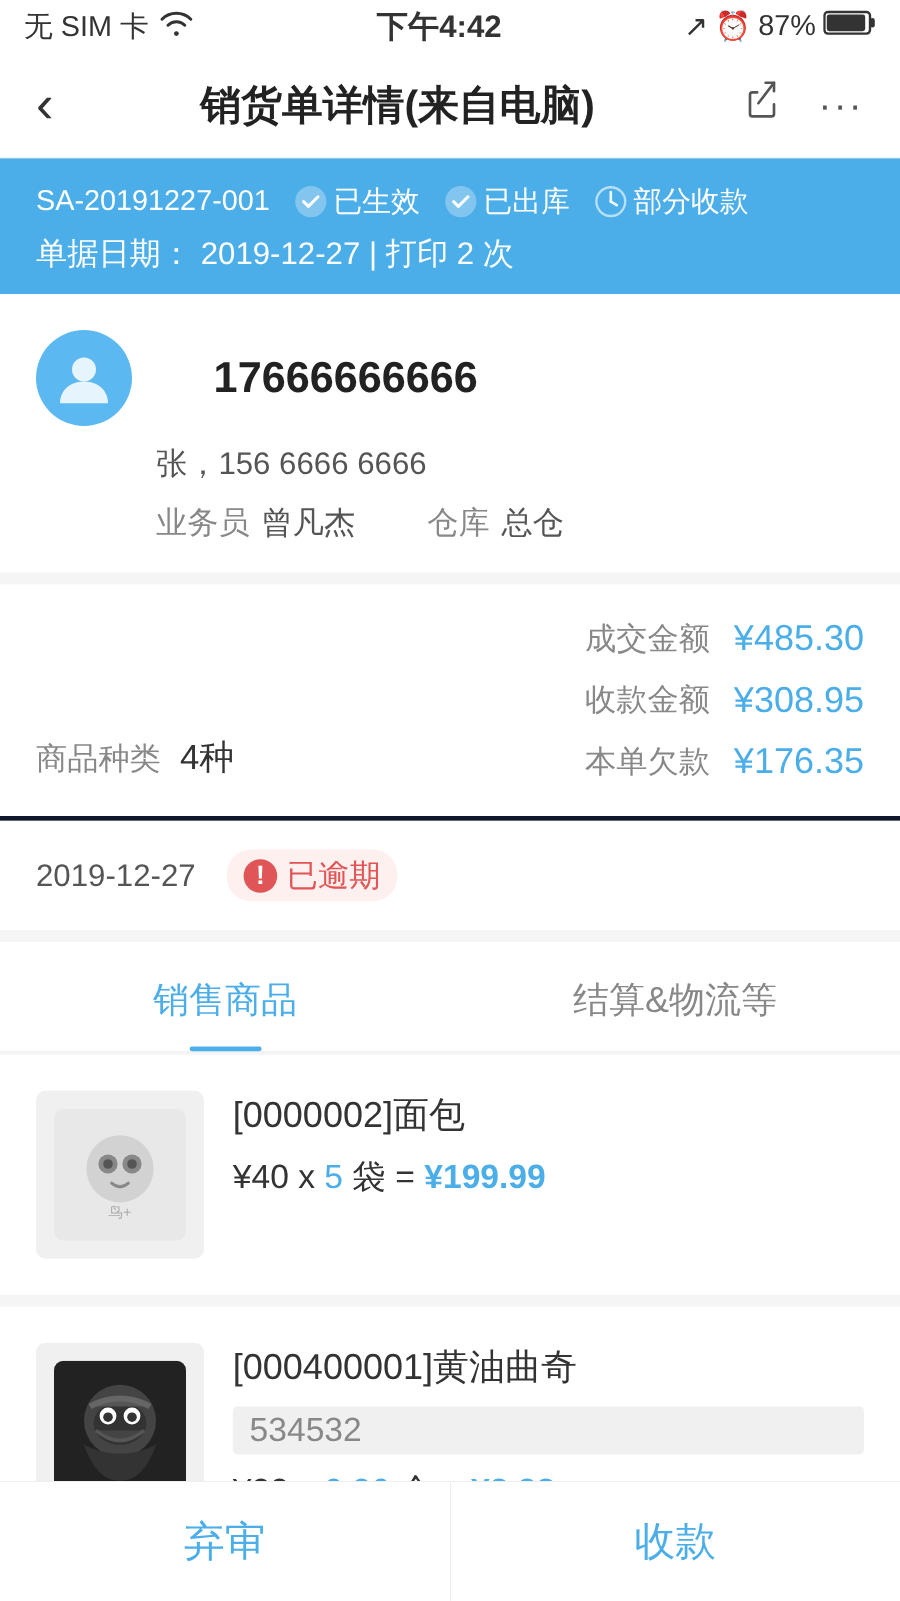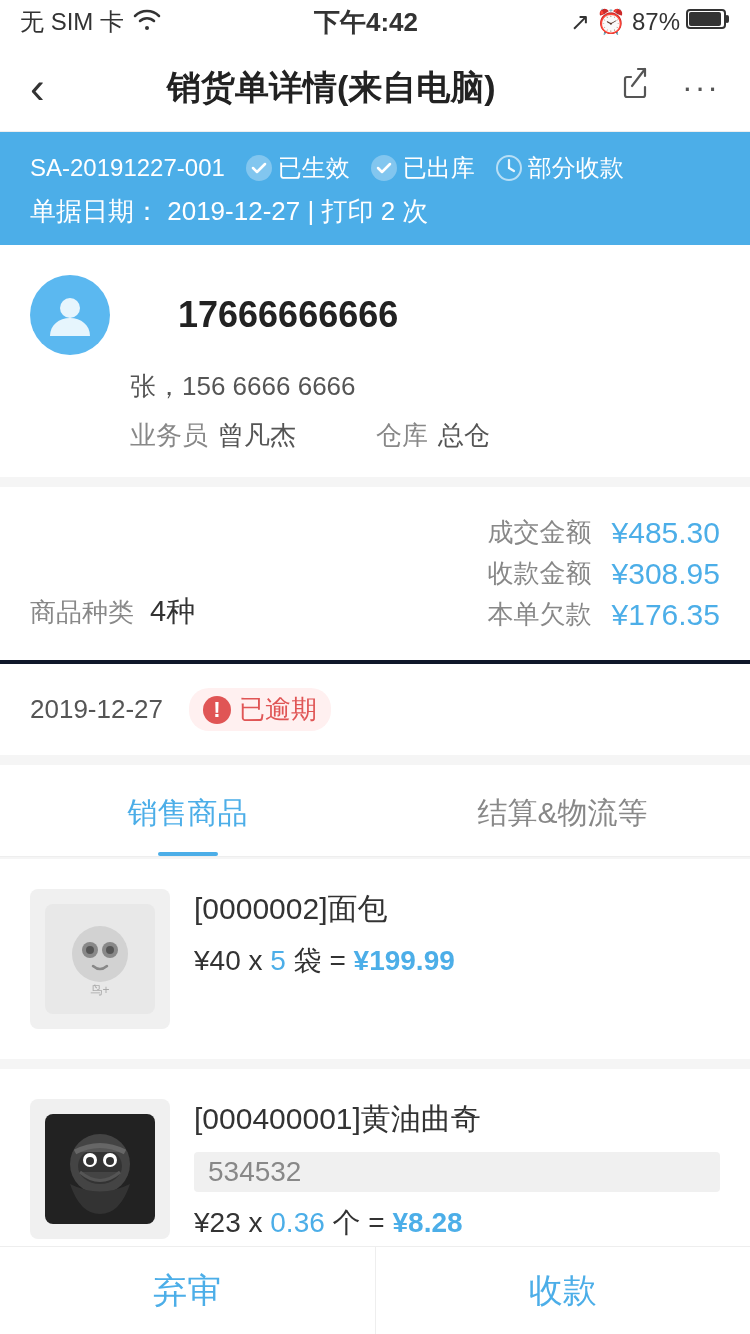--- a/index.html
+++ b/index.html
@@ -119,21 +119,21 @@
     }
     .customer-sub {
       font-size: 26px;
       color: #555;
       padding-left: 100px;
     }
     .customer-meta {
       display: flex;
       align-items: center;
       padding-left: 100px;
-      gap: 80px;
+      gap: 60px;
     }
     .meta-item {
       display: flex;
       align-items: center;
       gap: 10px;
       font-size: 26px;
       color: #555;
     }
     .meta-label { color: #888; }
 
@@ -149,21 +149,21 @@
     .summary-left {
       display: flex;
       align-items: center;
       gap: 16px;
     }
     .summary-label { color: #888; font-size: 26px; }
     .summary-value { font-size: 29px; color: #333; font-weight: 500; }
     .summary-right {
       display: flex;
       flex-direction: column;
-      gap: 6px;
+      gap: 16px;
       align-items: flex-end;
     }
     .amount-row {
       display: flex;
       align-items: center;
       gap: 20px;
     }
     .amount-label { color: #888; font-size: 26px; }
     .amount-value { color: #4CAEE8; font-size: 30px; font-weight: 500; }
 
@@ -279,21 +279,21 @@
     }
     .price-highlight { color: #4CAEE8; }
     .price-total { color: #4CAEE8; font-weight: 600; }
 
     
     .bottom-bar {
       position: fixed;
       bottom: 0;
       left: 0;
       width: 750px;
-      height: 88px;
+      height: 100px;
       background: #fff;
       border-top: 1px solid #eee;
       display: flex;
     }
     .bottom-btn {
       flex: 1;
       display: flex;
       align-items: center;
       justify-content: center;
       font-size: 34px;

